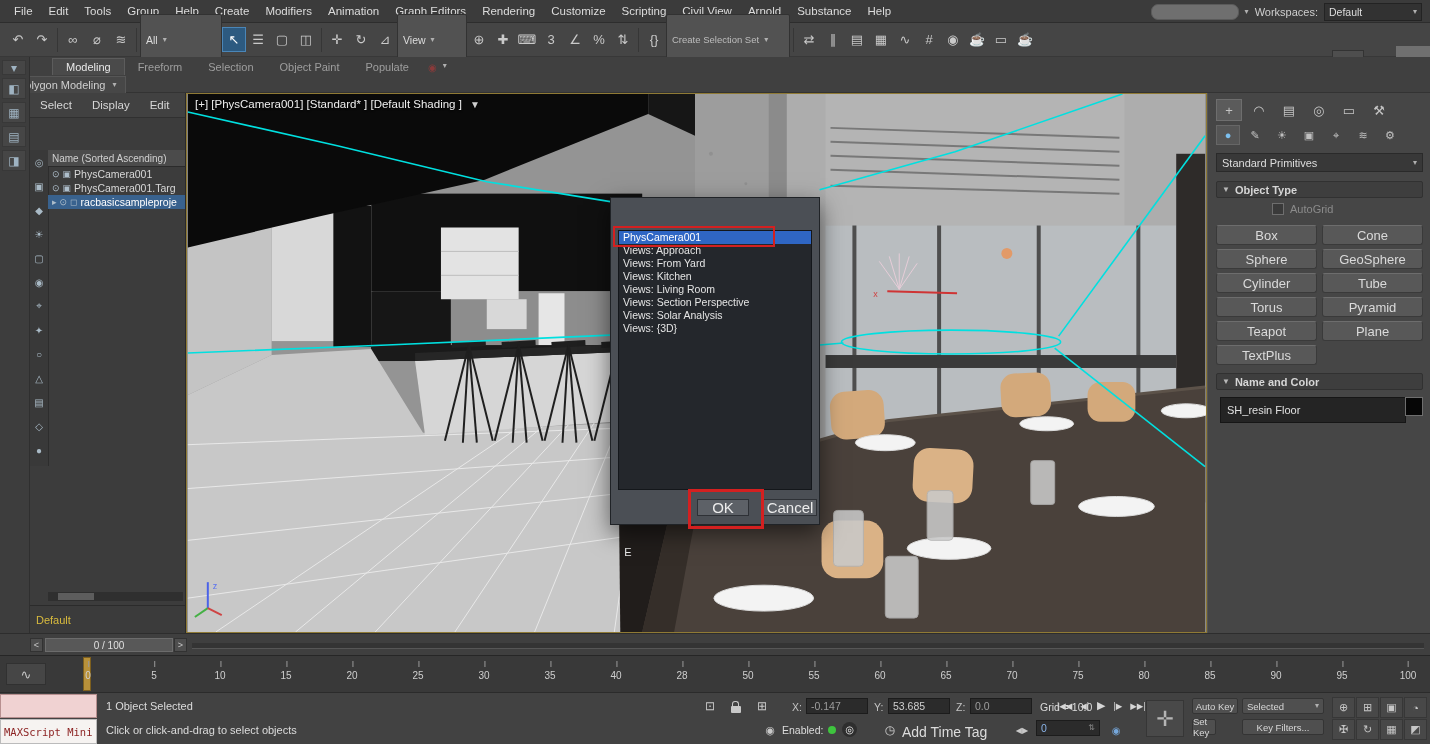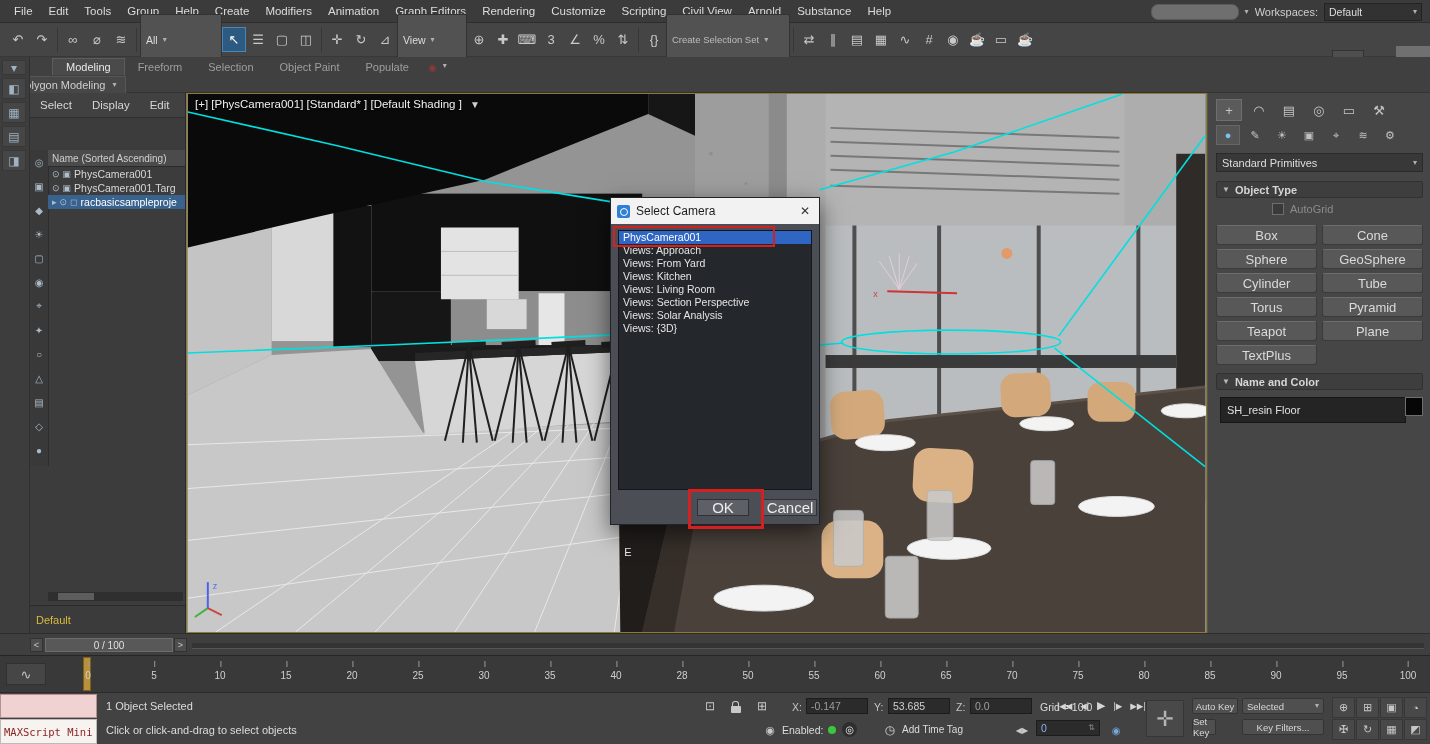--- a/index.html
+++ b/index.html
@@ -436,25 +436,20 @@
       <g>
         <line x1="20" y1="516" x2="20" y2="490" stroke="#4a62e8" stroke-width="2"></line>
         <line x1="20" y1="516" x2="7" y2="525" stroke="#44b044" stroke-width="2"></line>
         <line x1="20" y1="516" x2="34" y2="523" stroke="#cf4444" stroke-width="2"></line>
         <text x="25" y="497" font-size="9" fill="#5a72f0">z</text>
       </g>
     </svg>
   </div>
 
   <div id="dialog">
-    <div id="dlg-title">
-      <span id="dlg-cam-ic"></span>
-      <span class="t">Select Camera</span>
-      <span id="dlg-close">✕</span>
-    </div>
     <div id="dlg-list">
       <div class="dlg-item sel">PhysCamera001</div>
       <div class="dlg-item">Views: Approach</div>
       <div class="dlg-item">Views: From Yard</div>
       <div class="dlg-item">Views: Kitchen</div>
       <div class="dlg-item">Views: Living Room</div>
       <div class="dlg-item">Views: Section Perspective</div>
       <div class="dlg-item">Views: Solar Analysis</div>
       <div class="dlg-item">Views: {3D}</div>
     </div>
@@ -596,21 +591,21 @@
       <span class="nvi">↻</span>
       <span class="nvi">▦</span>
       <span class="nvi">◩</span>
     </div>
 
     <span class="sic" style="left:760px;top:28px;font-size:11px">◉</span>
     <span class="s" style="left:782px;top:31px;font-size:10.5px">Enabled:</span>
     <span class="dotg" style="left:828px;top:33px"></span>
     <span class="ringic" style="left:842px;top:29px">◎</span>
     <span class="sic" style="left:880px;top:28px">◷</span>
-    <span class="s" style="left:902px;top:31px;font-size:10px">Add Time Tag</span>
+    <span class="s" style="left:902px;top:31px;font-size:14px">Add Time Tag</span>
     <span class="sic" style="left:1012px;top:28px;font-size:8px">◀▶</span>
     <span class="sbox" style="left:1036px;top:27px;width:64px;height:16px;color:#8ab4e8;justify-content:space-between">
       <span>0</span>
       <span class="carr" style="color:#888">⇅</span>
     </span>
     <span class="sic" style="left:1106px;top:28px;color:#76a8dc;font-size:10px">◉</span>
   </div>
 
 </div>
 

